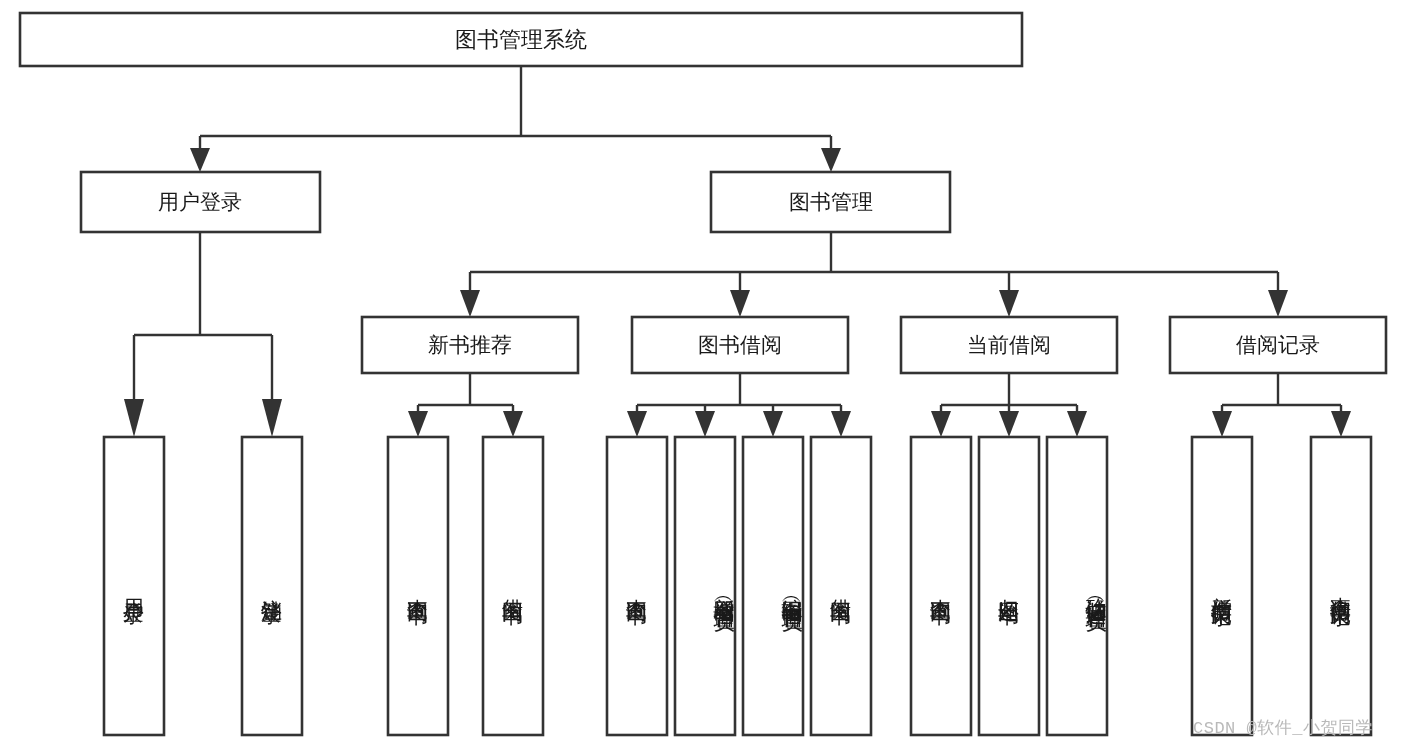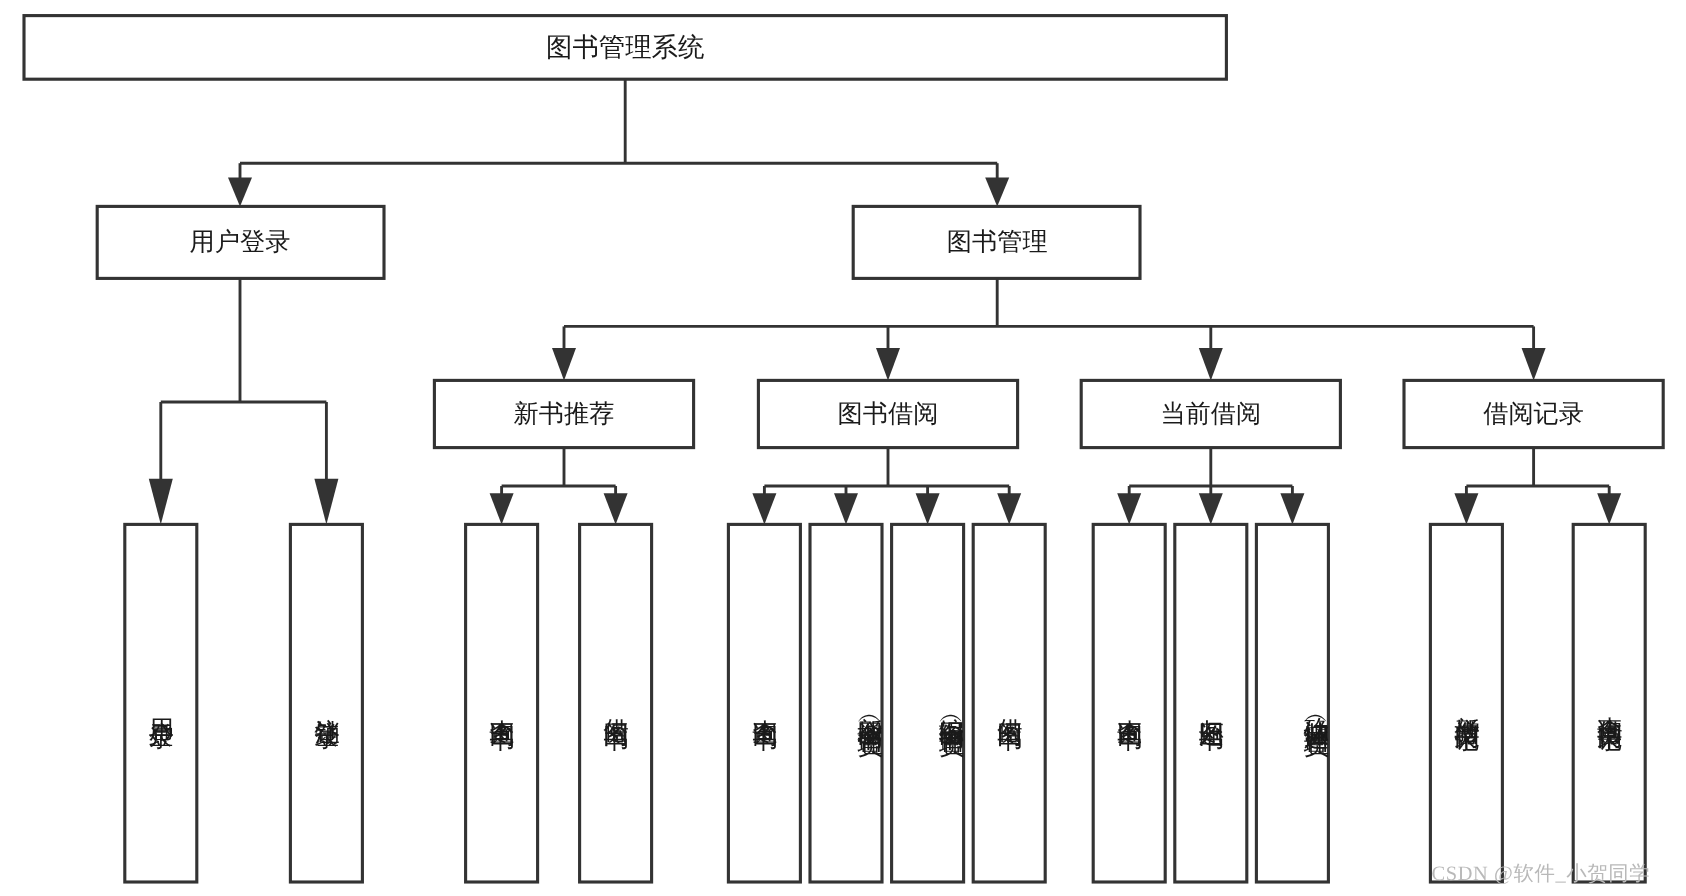--- a/index.html
+++ b/index.html
@@ -71,21 +71,21 @@
     white-space: nowrap;
     pointer-events: none;
   }
   .leaf-text.center {
     align-items: center;
   }
   .watermark {
     position: absolute;
     left: 1193px;
     top: 716px;
-    font-family: Liberation Serif, serif;
+    font-family: Liberation Mono, monospace;
     font-size: 17px;
     color: #b9b9b9;
     letter-spacing: 0.5px;
     white-space: nowrap;
     pointer-events: none;
   }
 </style>
 </head>
 <body>
 

